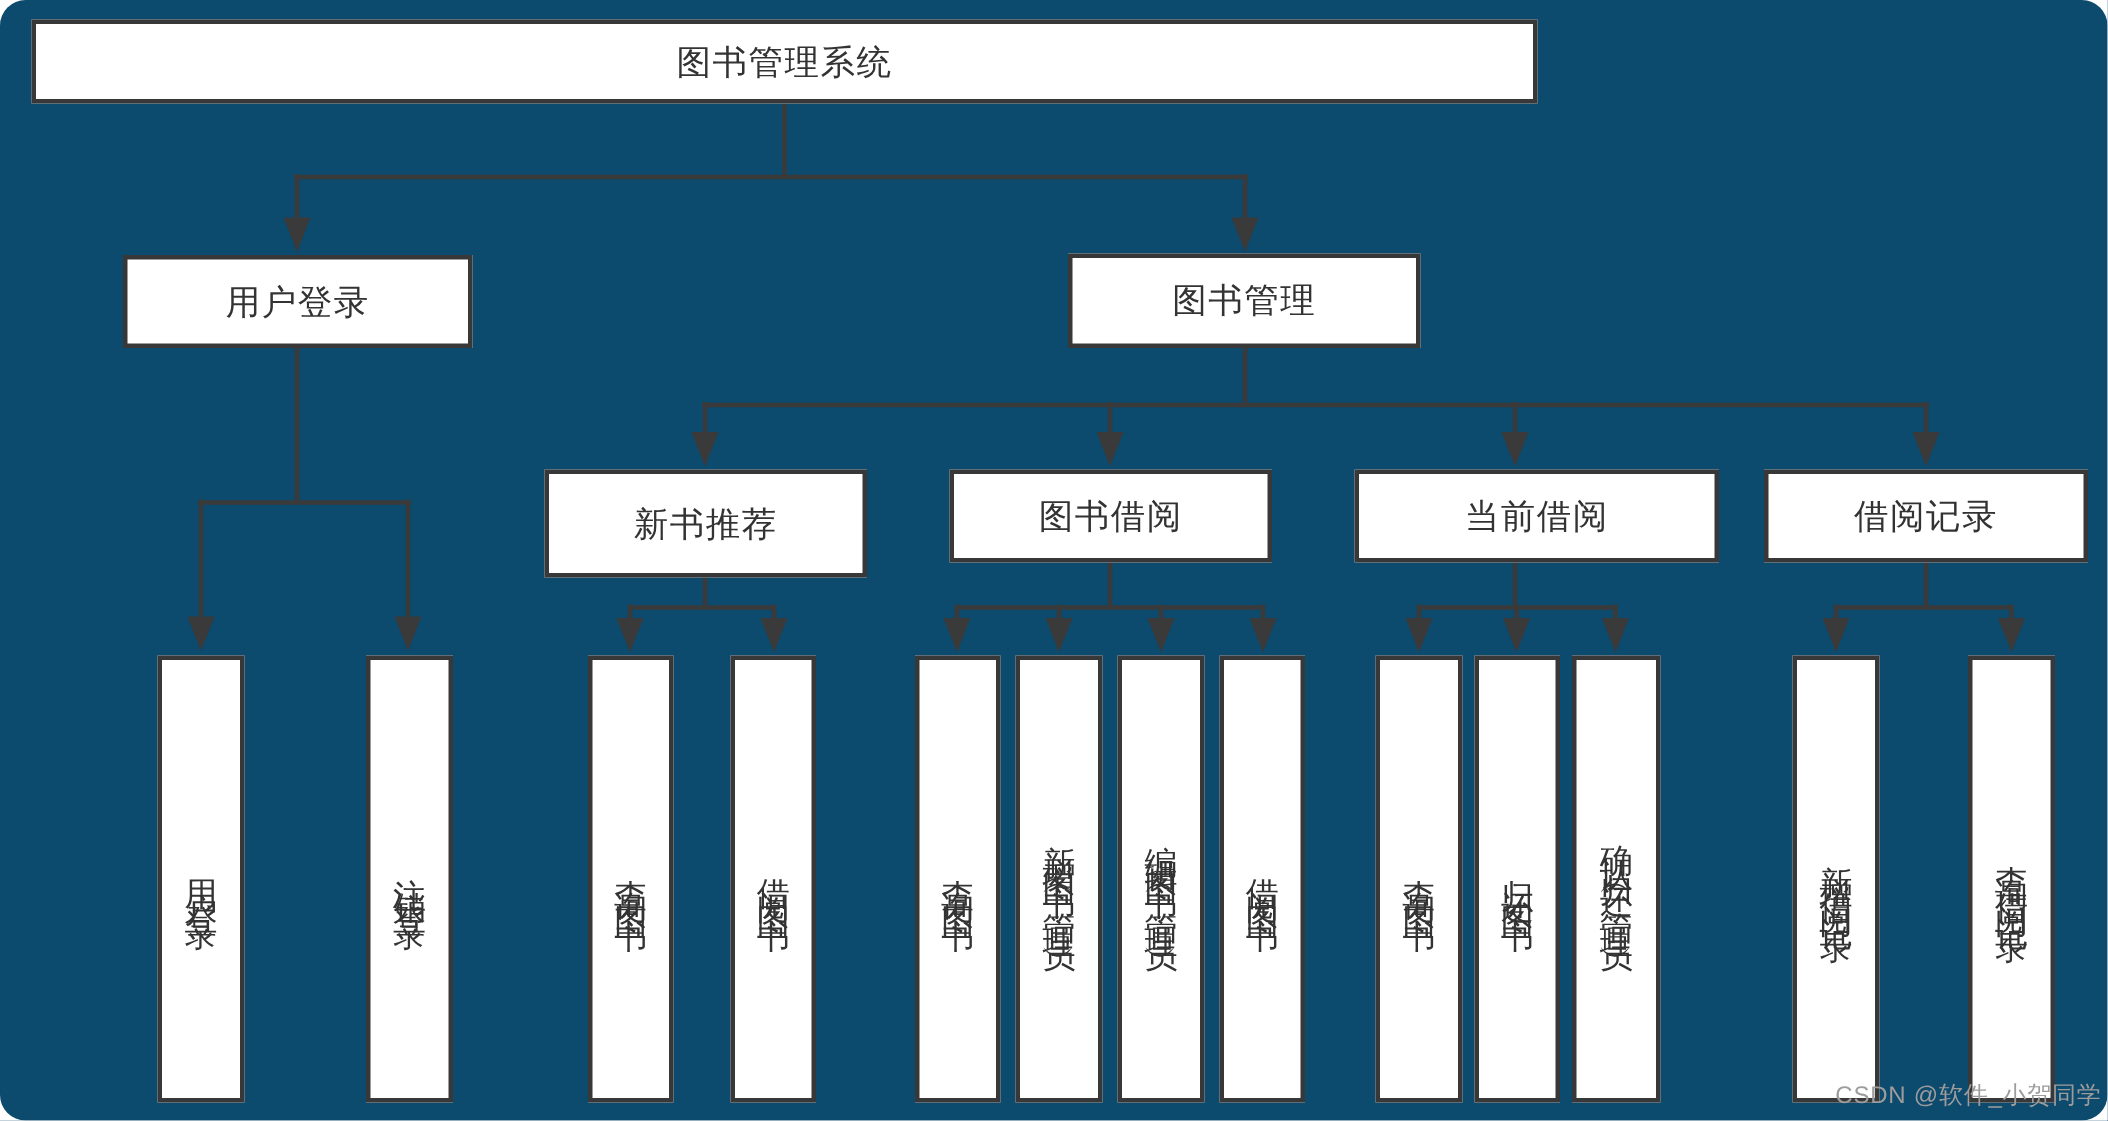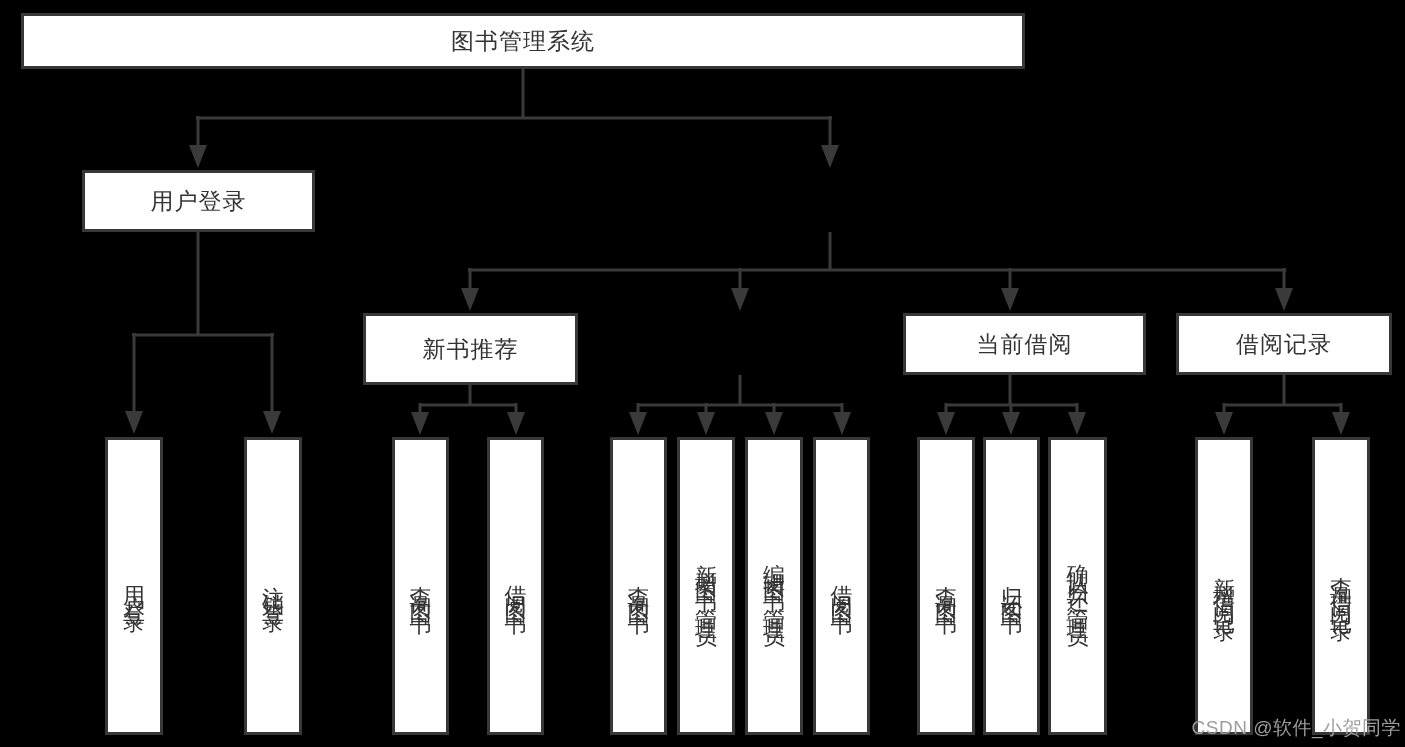--- a/index.html
+++ b/index.html
@@ -1,21 +1,22 @@
 <!DOCTYPE html>
 <html><head>
 <meta charset="utf-8">
 <style>
   html,body{margin:0;padding:0;background:#ffffff;}
   #canvas{
     position:relative;
     width:1405px;height:747px;
-    background:#000000;
+    background:#0c4a6e;
     font-family:"Liberation Sans","DejaVu Sans",sans-serif;
     overflow:hidden;
+    border-radius:17px;
   }
   #lines{position:absolute;left:0;top:0;z-index:1;}
   #lines line{stroke:#3a3a3a;stroke-width:3;}
   #lines polygon{fill:#3a3a3a;stroke:none;}
   .node{
     position:absolute;
     box-sizing:border-box;
     border:3px solid #383838;
     background:#ffffff;
     color:#333333;
@@ -35,21 +36,21 @@
     text-orientation:mixed;
     font-size:22px;
     letter-spacing:9px;
     line-height:1;
   }
   .watermark{
     position:absolute;
     right:4px;
     bottom:6px;
     z-index:5;
-    font-size:19px;
+    font-size:16px;
     letter-spacing:0.5px;
     color:#9c9c9c;
     white-space:nowrap;
   }
 </style>
 </head>
 <body>
 
 <div id="canvas">
 
@@ -125,22 +126,24 @@
       <line x1="1224" y1="403" x2="1224" y2="414"></line>
       <polygon points="1215,412 1233,412 1224,435"></polygon>
       <line x1="1341" y1="403" x2="1341" y2="414"></line>
       <polygon points="1332,412 1350,412 1341,435"></polygon>
     </g>
   </svg>
 
   <div class="node hbox" style="left:21px;top:13px;width:1004px;height:56px">图书管理系统</div>
 
   <div class="node hbox" style="left:82px;top:170px;width:233px;height:62px">用户登录</div>
+  <div class="node hbox" style="left:712px;top:169px;width:235px;height:63px">图书管理</div>
 
   <div class="node hbox" style="left:363px;top:313px;width:215px;height:72px">新书推荐</div>
+  <div class="node hbox" style="left:633px;top:313px;width:215px;height:62px">图书借阅</div>
   <div class="node hbox" style="left:903px;top:313px;width:243px;height:62px">当前借阅</div>
   <div class="node hbox" style="left:1176px;top:313px;width:216px;height:62px">借阅记录</div>
 
   <div class="node vbox" style="left:105px;top:437px;width:58px;height:298px">用户登录</div>
   <div class="node vbox" style="left:244px;top:437px;width:58px;height:298px">注销登录</div>
 
   <div class="node vbox" style="left:392px;top:437px;width:57px;height:298px">查询图书</div>
   <div class="node vbox" style="left:487px;top:437px;width:57px;height:298px">借阅图书</div>
 
   <div class="node vbox" style="left:610px;top:437px;width:57px;height:298px">查询图书</div>

